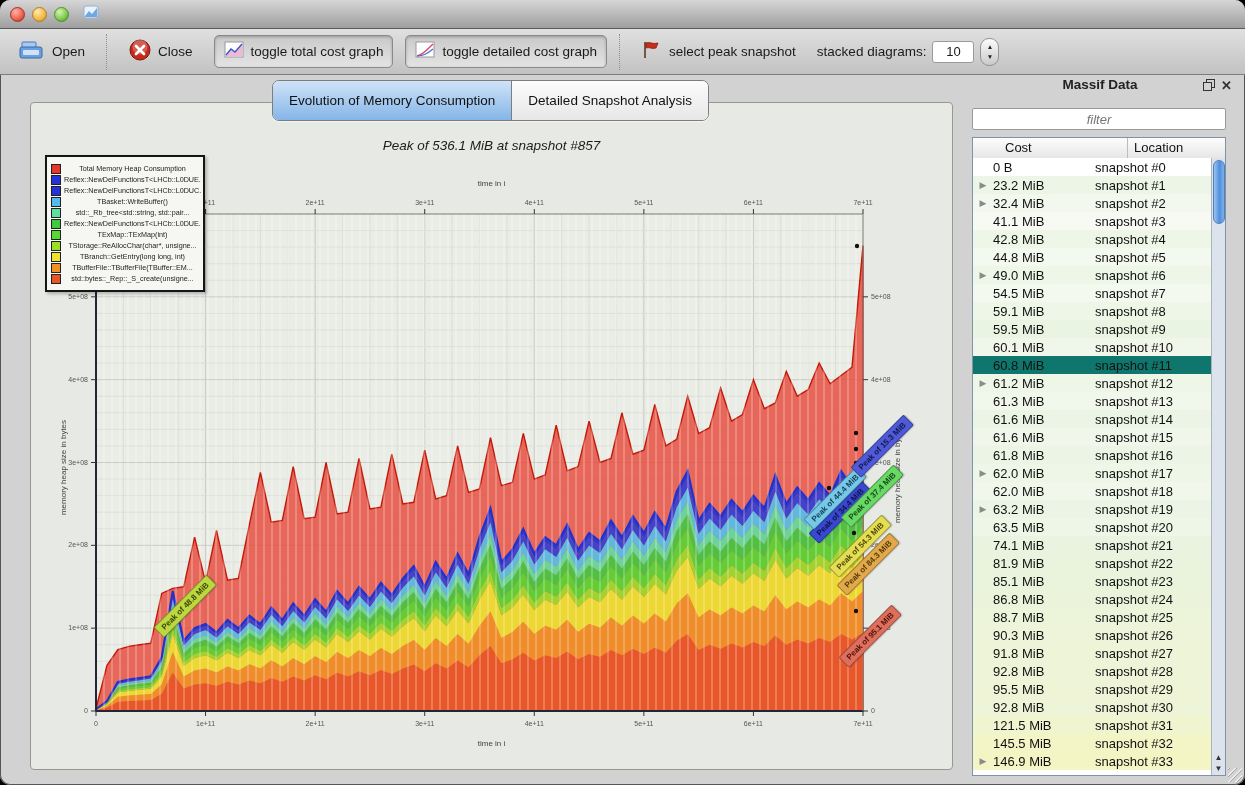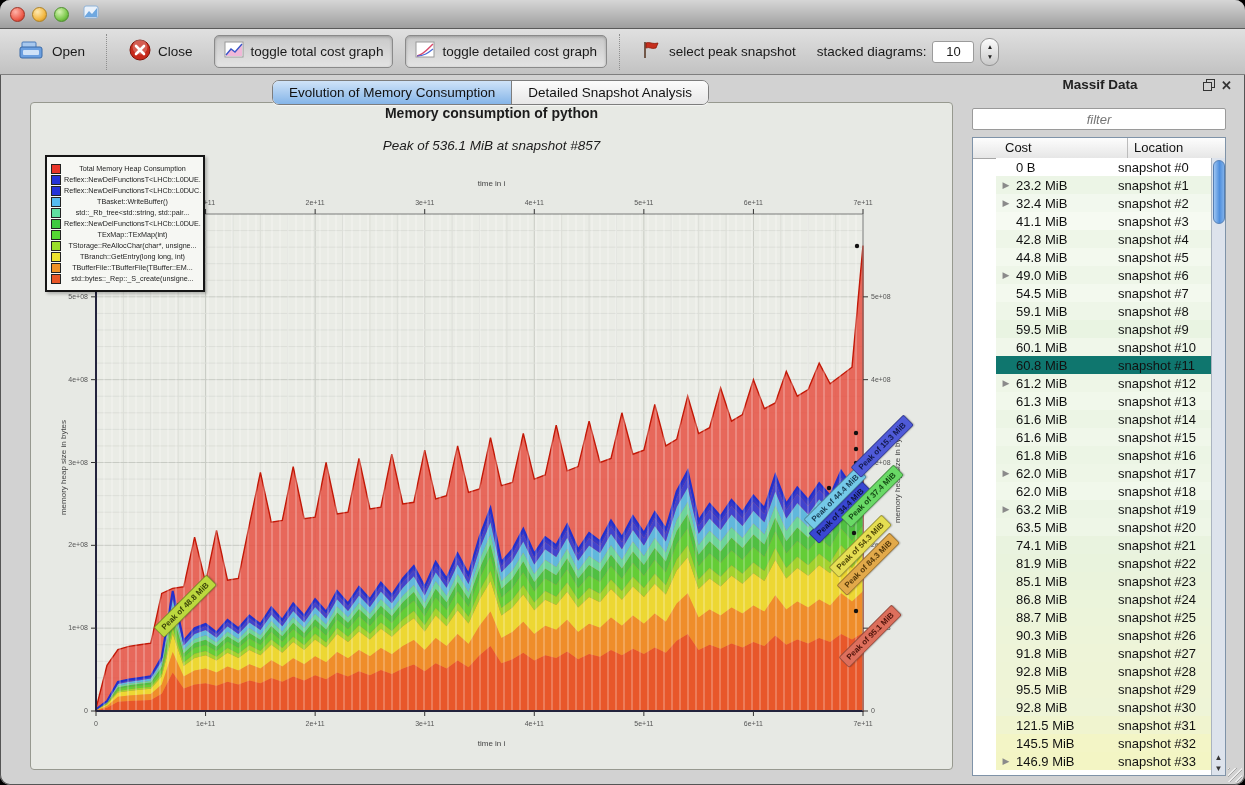--- a/index.html
+++ b/index.html
@@ -24,21 +24,21 @@
   .spin-wrap{display:flex;align-items:center;gap:6px;font-size:13.5px;color:#1a1a1a;}
   .spin-field{width:40px;height:20px;background:#fff;border:1px solid #9b9b9b;border-radius:3px;
     font-size:13px;text-align:center;line-height:20px;}
   .stepper{width:17px;height:26px;border-radius:9px;border:1px solid #949494;
     background:linear-gradient(#fcfcfc,#c9c9c9);display:flex;flex-direction:column;
     align-items:center;justify-content:center;font-size:6.5px;color:#222;line-height:1.4;}
   
   .tabbar{position:absolute;top:80px;left:30px;width:921px;display:flex;justify-content:center;z-index:6;}
   .tabgroup{display:inline-flex;border:1px solid #7d7d7d;border-radius:7px;overflow:hidden;
     background:#f4f4f4;box-shadow:0 1px 1px rgba(255,255,255,.6);}
-  .tab{padding:4px 16px;font-size:13.5px;color:#111;background:linear-gradient(#fcfcfc,#e7e7e7);}
+  .tab{padding:12px 16px;font-size:13.5px;color:#111;background:linear-gradient(#fcfcfc,#e7e7e7);}
   .tab.active{background:linear-gradient(#cfe3f8,#85b5e8);}
   .tab + .tab{border-left:1px solid #7d7d7d;}
   
   .pane{position:absolute;left:30px;top:102px;width:921px;height:666px;border:1px solid #97998f;
     border-radius:4px;background:#e7e9e4;z-index:1;}
   .chart-title{position:absolute;top:2px;left:0;width:100%;text-align:center;font-size:14px;font-weight:bold;color:#1c1c1c;z-index:3;}
   .chart-subtitle{position:absolute;top:35px;left:0;width:100%;text-align:center;font-size:13.5px;font-style:italic;color:#1c1c1c;z-index:3;}
   .axis-label{position:absolute;font-size:8px;color:#444;z-index:3;}
   .vlabel{transform:rotate(-90deg);transform-origin:center;white-space:nowrap;}
   svg.plot{position:absolute;inset:0;z-index:2;}
@@ -61,21 +61,21 @@
   .dock-close{font-size:13px;color:#333;font-weight:bold;line-height:14px;}
   .filter-input{position:absolute;left:10px;top:34px;width:240px;height:18px;border:1px solid #9a9a9a;
     border-radius:2px;background:#fff;font-style:italic;font-size:13px;color:#555;padding:1px 6px;
     font-family:"Liberation Sans",sans-serif;text-align:center;}
   .table{position:absolute;left:10px;top:63px;width:252px;height:637px;border:1px solid #7f93a8;
     background:#fff;overflow:hidden;}
   .thead{display:flex;height:20px;background:linear-gradient(#fdfdfd,#e6e6e6);border-bottom:1px solid #a7a7a7;}
   .th{font-size:13px;color:#111;padding:2px 6px;}
   .th.cost{width:116px;border-right:1px solid #bcbcbc;padding-left:32px;}
   .th.loc{flex:1;}
-  .rows{position:absolute;left:0;top:20px;right:13px;bottom:0;overflow:hidden;padding-left:23px;}
+  .rows{position:absolute;left:0;top:20px;right:13px;bottom:0;overflow:hidden;}
   .trow{display:flex;height:18px;align-items:center;font-size:13px;color:#111;}
   .trow .arrow{width:20px;text-align:center;font-size:9px;color:#8a8a8a;}
   .trow .cost{width:102px;}
   .trow .loc{flex:1;}
   
   .vscroll{position:absolute;right:0;top:20px;bottom:0;width:13px;background:#dde3ec;border-left:1px solid #aab4c0;}
   .vthumb{position:absolute;left:1px;top:2px;width:10px;height:62px;border-radius:6px;
     background:linear-gradient(90deg,#9cc4f2,#4f8fdd 55%,#7fb0ea);border:1px solid #5580b5;}
   .varrows{position:absolute;left:0;bottom:2px;width:13px;display:flex;flex-direction:column;align-items:center;gap:2px;
     font-size:8px;color:#333;}

